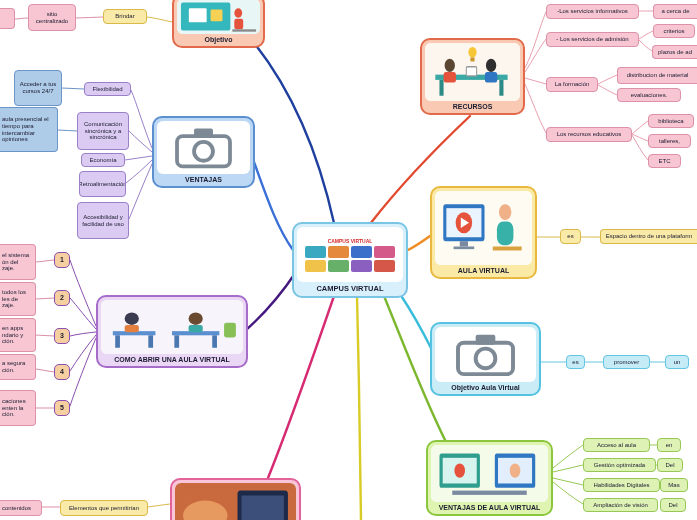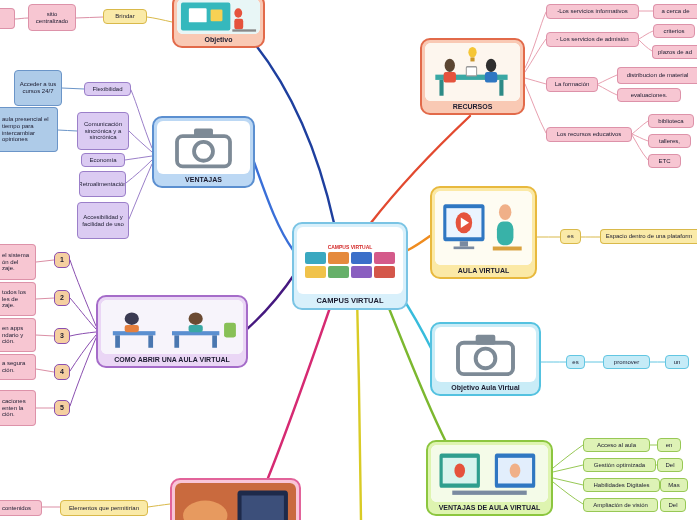--- a/index.html
+++ b/index.html
@@ -100,21 +100,21 @@
     <path class="sub-wire" stroke="#97c855" d="M553,468 C563,460 573,452 583,445"></path>
     <path class="sub-wire" stroke="#97c855" d="M553,472 C563,470 573,467 583,465"></path>
     <path class="sub-wire" stroke="#97c855" d="M553,478 C563,480 573,483 583,485"></path>
     <path class="sub-wire" stroke="#97c855" d="M553,482 C563,490 573,498 583,504"></path>
     <path class="sub-wire" stroke="#97c855" d="M650,445 L657,445"></path>
     <path class="sub-wire" stroke="#97c855" d="M656,465 L657,465"></path>
     <path class="sub-wire" stroke="#d9b94a" d="M170,504 C162,505 155,506 148,507"></path>
     <path class="sub-wire" stroke="#db8fa5" d="M60,507 C54,507 48,507 42,507"></path>
   </svg>
 
-  <div class="node n-campus" style="left:292px;top:222px;width:116px;height:88px">
+  <div class="node n-campus" style="left:292px;top:222px;width:116px;height:76px">
     <div class="img campus-img">
       <div class="campus-title">CAMPUS VIRTUAL</div>
       <div class="collage">
         <span style="background:#3aa8c0"></span>
           <span style="background:#e58a3d"></span>
         <span style="background:#3b6fc9"></span>
           <span style="background:#d45a8a"></span>
         <span style="background:#f0c24a"></span>
           <span style="background:#66b06a"></span>
         <span style="background:#8a5fc0"></span>

